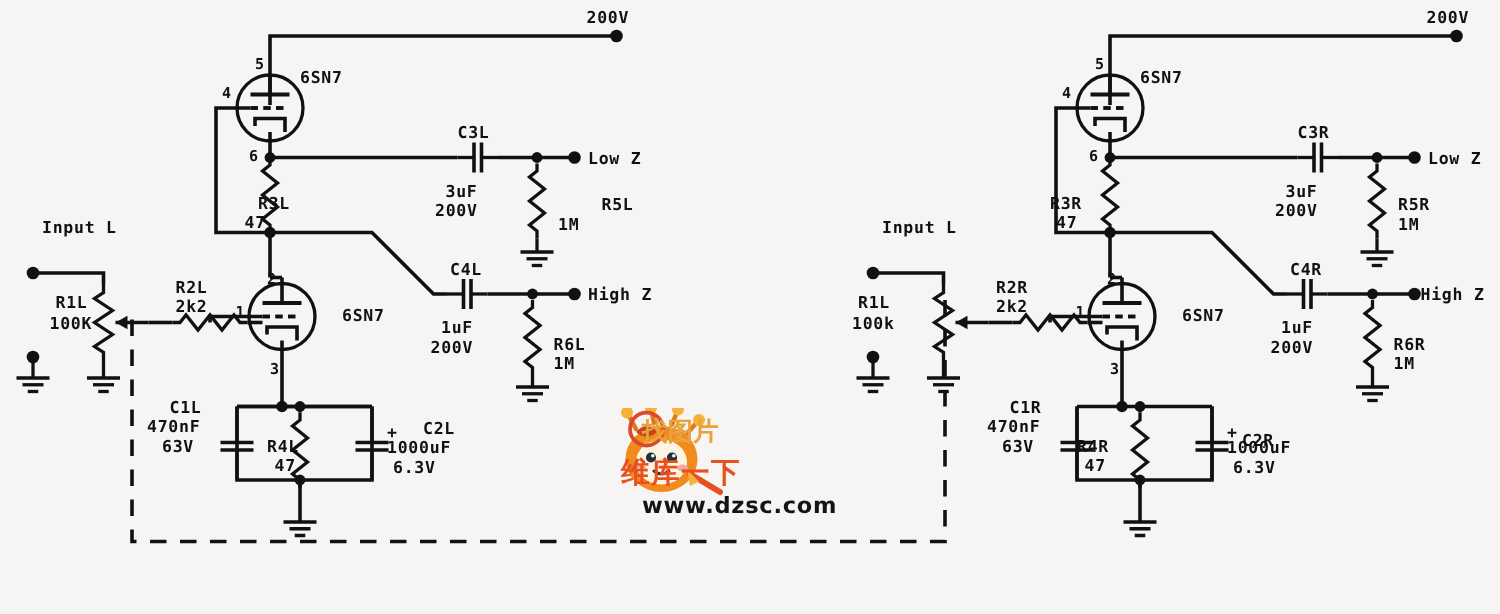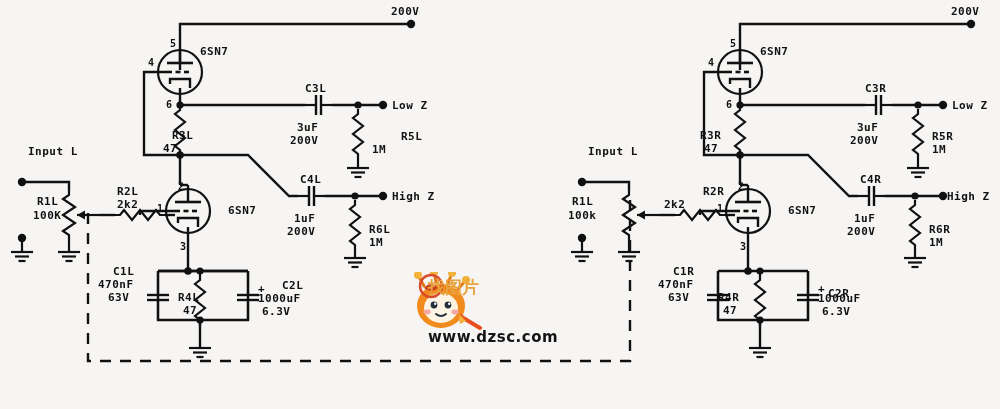--- a/index.html
+++ b/index.html
@@ -335,21 +335,21 @@
   <div class="lbl pin" style="left:730px;top:38px;">5</div>
   <div class="lbl pin" style="left:708px;top:57px;">4</div>
   <div class="lbl pin" style="left:726px;top:99px;">6</div>
   <div class="lbl pin" style="left:738px;top:181px;">2</div>
   <div class="lbl pin" style="left:717px;top:203px;">1</div>
   <div class="lbl pin" style="left:740px;top:241px;">3</div>
 
   <div class="lbl" style="left:572px;top:196px;">R1L</div>
   <div class="lbl" style="left:568px;top:210px;">100k</div>
 
-  <div class="lbl" style="left:664px;top:186px;margin-left:39px;">R2R</div>
+  <div class="lbl" style="left:664px;top:186px;">R2R</div>
   <div class="lbl" style="left:664px;top:199px;">2k2</div>
 
   <div class="lbl" style="left:700px;top:130px;text-align:center;">R3R</div>
   <div class="lbl" style="left:704px;top:143px;">47</div>
 
   <div class="lbl" style="left:718px;top:292px;">R4R</div>
   <div class="lbl" style="left:723px;top:305px;">47</div>
 
   <div class="lbl" style="left:932px;top:131px;">R5R</div>
   <div class="lbl" style="left:932px;top:144px;">1M</div>
@@ -397,16 +397,17 @@
       <circle cx="39.2" cy="31.8" r="1.2" fill="#ffffff"></circle>
       <ellipse cx="17" cy="40" rx="3.6" ry="2.4" fill="#f7a6a6"></ellipse>
       <ellipse cx="45" cy="40" rx="3.6" ry="2.4" fill="#f7a6a6"></ellipse>
       <path d="M26 42 Q31 46 36 42" stroke="#23303e" stroke-width="2" fill="none" stroke-linecap="round"></path>
       <path d="M50 44 L70 56" stroke="#e8501e" stroke-width="4" stroke-linecap="round"></path>
       <path d="M48 41 L56 49 L50 52 Z" fill="#f2b23c"></path>
       <circle cx="21" cy="14" r="11" fill="none" stroke="#d94a2b" stroke-width="2.5"></circle>
       <path d="M14 16 Q21 8 28 16 Q21 22 14 16 Z" fill="#c9411f"></path>
     </svg>
     <div class="wm-cn-top">找图片</div>
+    <div class="wm-cn-main">维库一下</div>
     <div class="wm-url">www.dzsc.com</div>
   </div>
 
 </div>
 
 </body></html>

